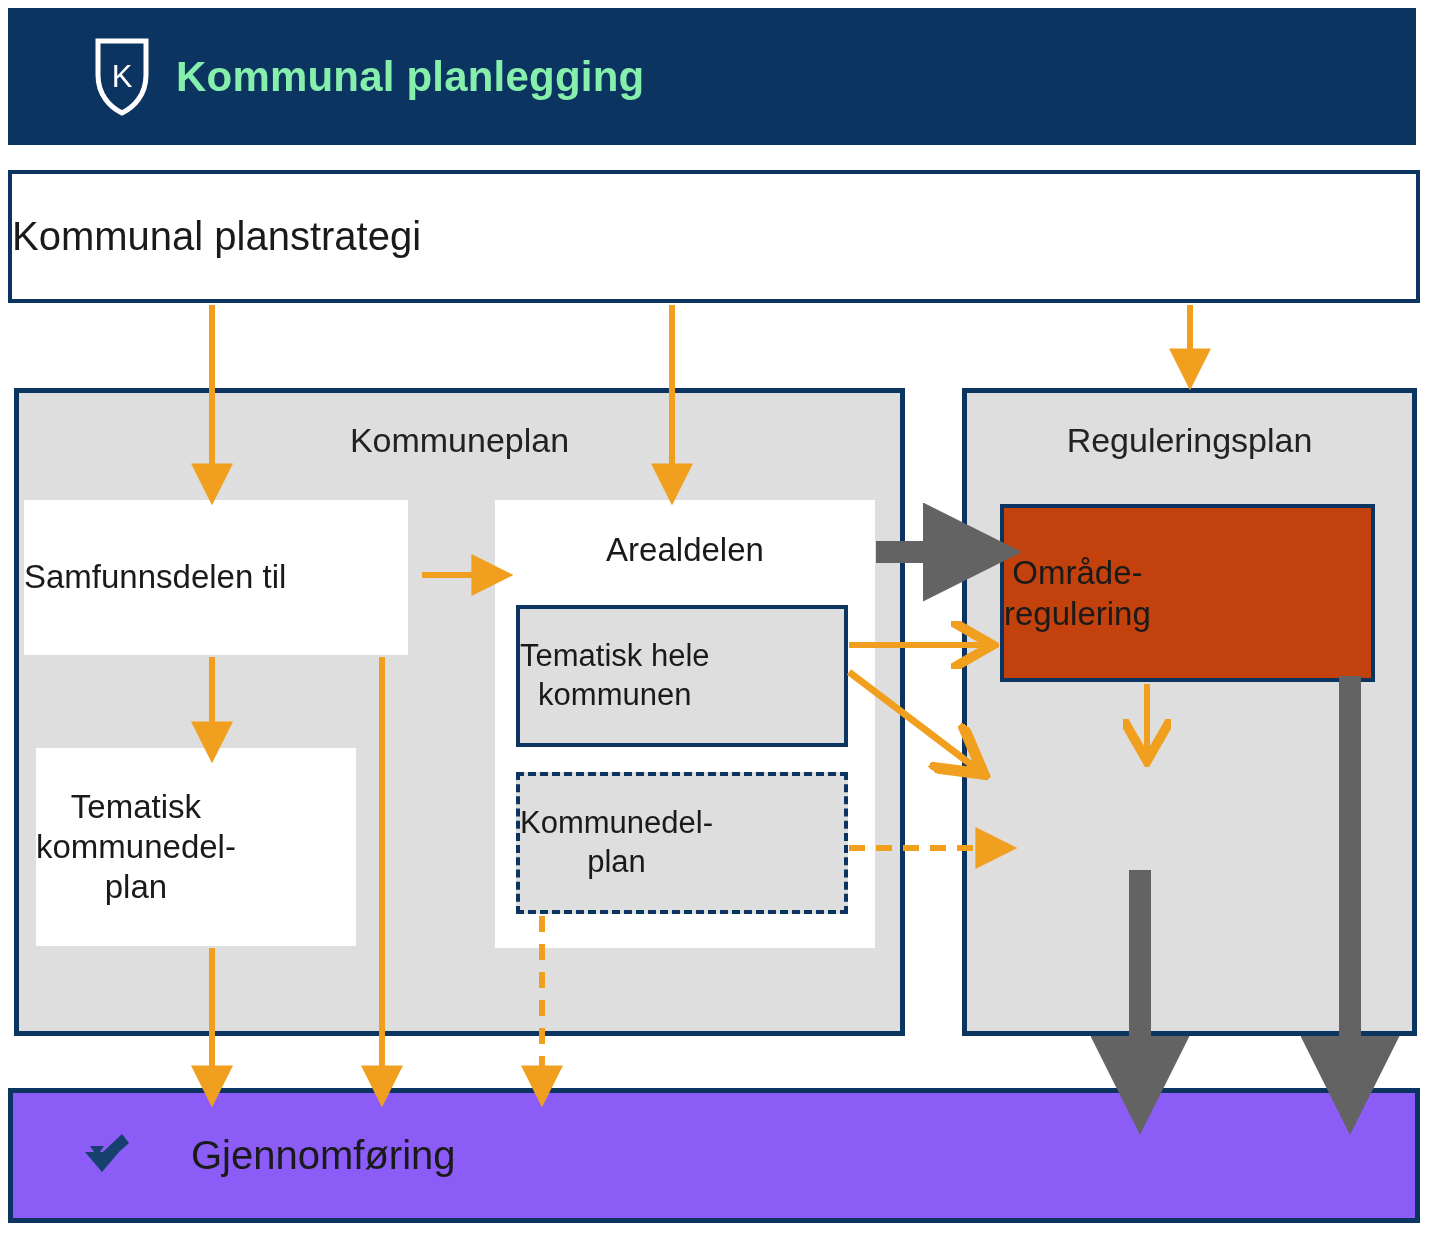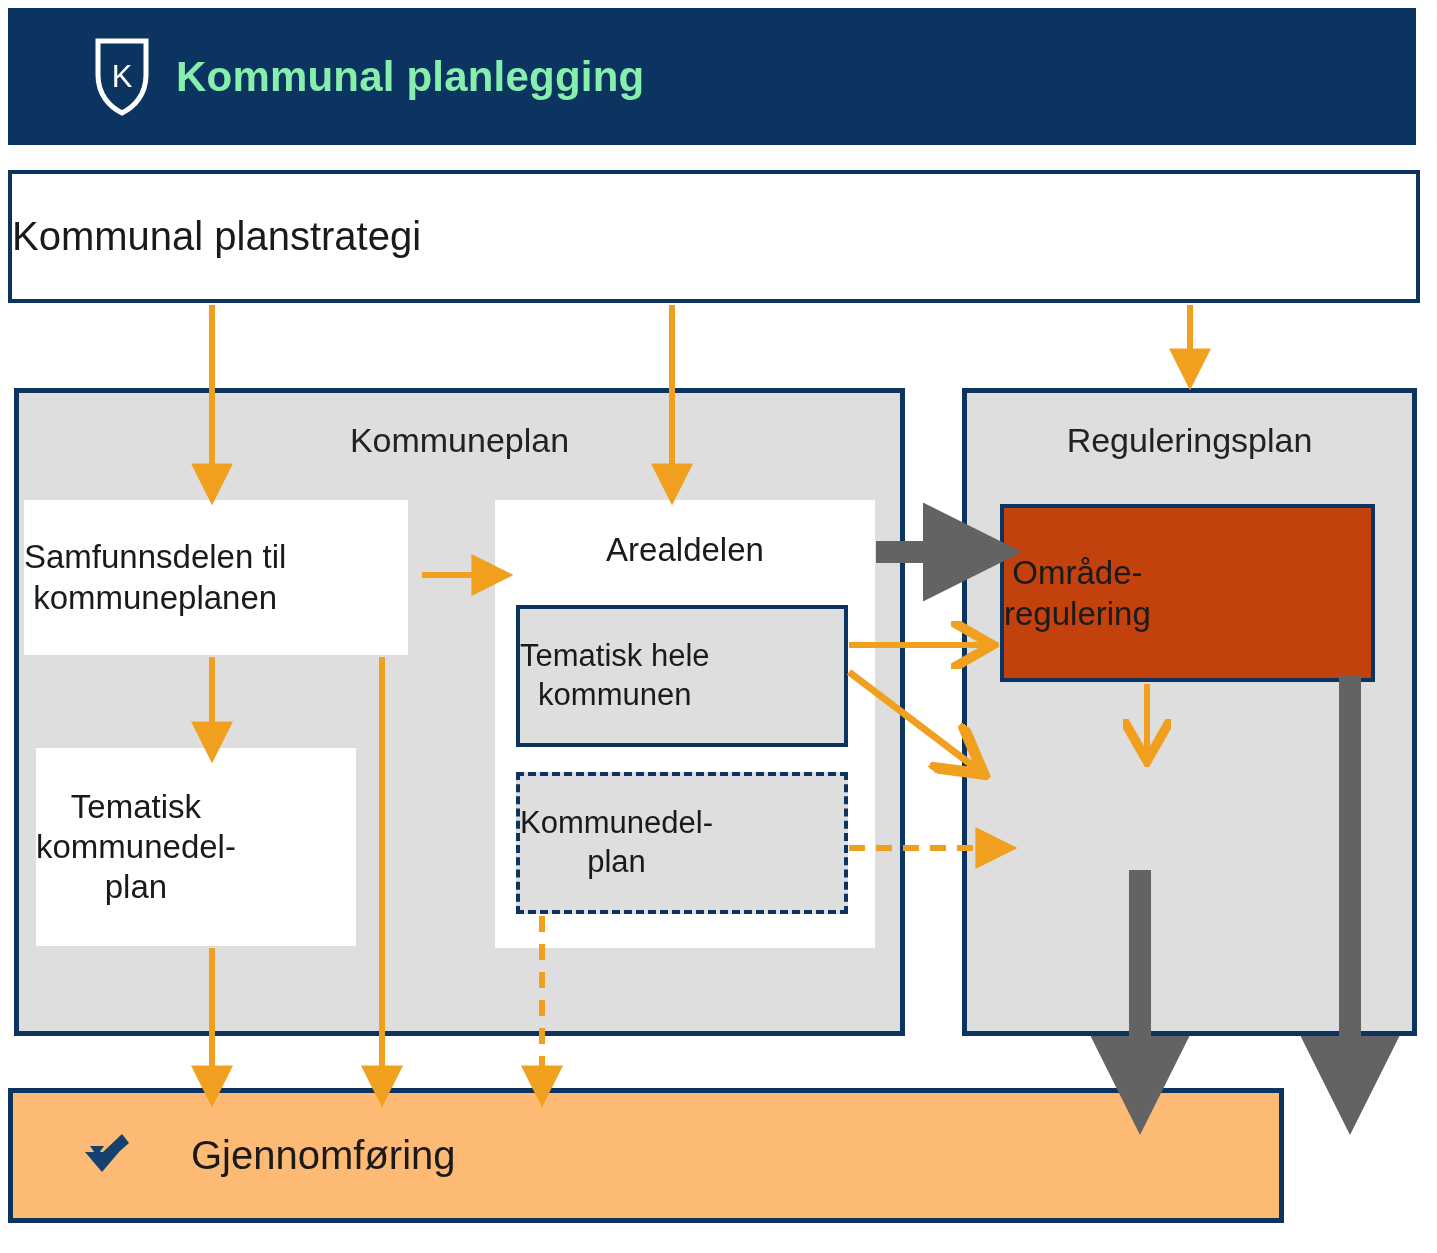--- a/index.html
+++ b/index.html
@@ -117,23 +117,23 @@
   }
   .detalj-box {
     left: 991px; top: 768px; width: 322px; height: 100px;
     background: #ffffff;
     border: 4px solid #0B3460;
     font-size: 33px;
   }
 
   .gjennomforing-bar {
     position: absolute;
-    left: 8px; top: 1088px; width: 1276px; height: 135px;
+    left: 8px; top: 1088px; width: 1412px; height: 135px;
     box-sizing: border-box;
-    background: #fdba74;
+    background: #8b5cf6;
     border: 5px solid #0B3460;
     display: flex;
     align-items: center;
   }
   .gj-icon { margin-left: 66px; width: 52px; height: 52px; flex: 0 0 auto; }
   .gj-label { margin-left: 60px; font-size: 40px; color: #1a1a1a; }
 
   
   .arrow-layer {
     position: absolute;
@@ -163,21 +163,20 @@
     <span class="group-title">Kommuneplan</span>
   </div>
 
   <div class="box group-box regulering-group">
     <span class="group-title">Reguleringsplan</span>
   </div>
 
   <div class="box white-box samfunnsdelen-box">
     <span>
       <span>Samfunnsdelen til</span><br>
-      <span>kommuneplanen</span>
     </span>
   </div>
 
   <div class="box white-box tematisk-box">
     <span>
       <span>Tematisk</span><br>
       <span>kommunedel-</span><br>
       <span>plan</span>
     </span>
   </div>

